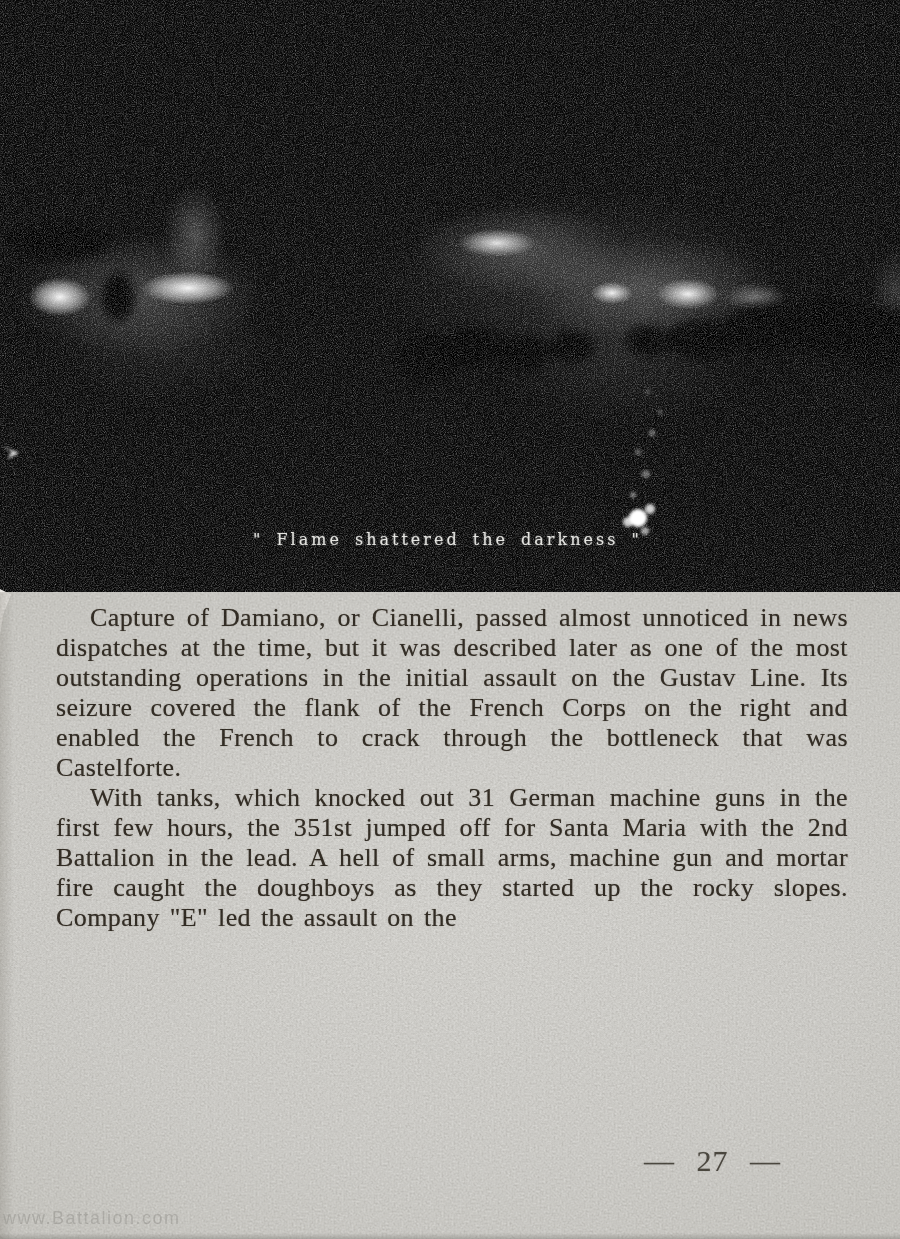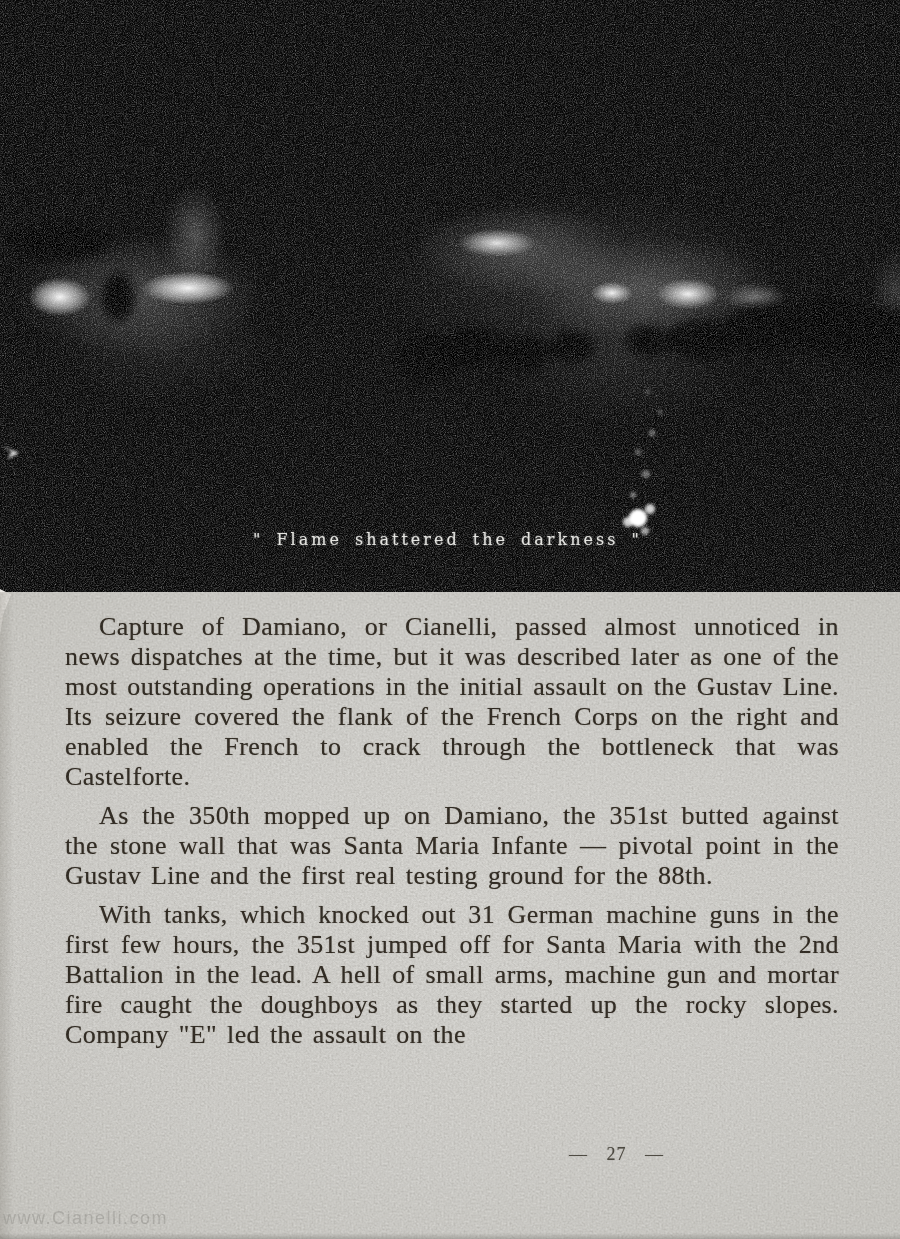--- a/index.html
+++ b/index.html
@@ -31,24 +31,24 @@
   .caption{position:absolute;left:253px;top:530px;z-index:4;
     color:#e4e4e0;font-family:"DejaVu Serif", serif;font-size:16px;
     letter-spacing:3px;word-spacing:5px;
     text-shadow:0 0 2px rgba(255,255,255,.45);}
 
   
   .body-text{position:absolute;left:56px;top:603px;width:792px;
     font-family:"Liberation Serif", serif;font-size:26px;line-height:30px;
     color:#2b251d;text-align:justify;letter-spacing:.4px;word-spacing:3px;
     text-shadow:0 0 1px rgba(50,40,28,.55);}
-  .body-text p{margin:9px;text-indent:34px;}
+  .body-text p{margin:0;text-indent:34px;}
 
-  .pageno{position:absolute;left:569px;top:1144px;width:190px;text-align:left;
-    font-family:"Liberation Serif", serif;font-size:18px;color:rgba(48,43,35,.78);
+  .pageno{position:absolute;left:591px;top:1144px;width:190px;text-align:right;
+    font-family:"Liberation Serif", serif;font-size:30px;color:rgba(48,43,35,.78);
     letter-spacing:1px;word-spacing:13px;text-shadow:0 0 1px rgba(48,43,35,.4);}
 
   .watermark{position:absolute;left:3px;top:1208px;
     font-family:"Liberation Sans", sans-serif;font-size:18px;color:#a09f9a;
     opacity:.6;letter-spacing:1.5px;filter:blur(.7px);}
 
   .edge-notch{position:absolute;left:0;top:589px;width:11px;height:46px;
     background:#eceae6;clip-path:polygon(0 0,100% 12%,30% 55%,0 100%);}
   .left-shade{position:absolute;left:0;top:592px;width:14px;height:647px;
     background:linear-gradient(to right, rgba(110,105,95,.22), rgba(110,105,95,0));}
@@ -108,27 +108,26 @@
     </svg>
     <div class="caption">" Flame shattered the darkness "</div>
   </div>
 
   <div class="edge-notch"></div>
   <div class="left-shade"></div>
   <div class="bottom-shade"></div>
 
   <div class="body-text">
     <p>Capture of Damiano, or Cianelli, passed almost unnoticed in news dispatches at the time, but it was described later as one of the most outstanding operations in the initial assault on the Gustav Line. Its seizure covered the flank of the French Corps on the right and enabled the French to crack through the bottleneck that was Castelforte.</p>
-    <p>As the 350th mopped up on Damiano, the 351st butted against the stone wall that was Santa Maria Infante — pivotal point in the Gustav Line and the first real testing ground for the 88th.</p>
     <p>With tanks, which knocked out 31 German machine guns in the first few hours, the 351st jumped off for Santa Maria with the 2nd Battalion in the lead. A hell of small arms, machine gun and mortar fire caught the doughboys as they started up the rocky slopes. Company "E" led the assault on the</p>
   </div>
 
   <div class="pageno">— 27 —</div>
 
-  <div class="watermark">www.Cianelli.com</div>
+  <div class="watermark">www.Battalion.com</div>
 
   <svg class="paper-fx" width="900" height="647" viewBox="0 0 900 647">
     <defs>
       <filter id="pgrain" x="0" y="0" width="100%" height="100%">
         <feTurbulence type="fractalNoise" baseFrequency="0.5" numOctaves="2" seed="3" stitchTiles="stitch"></feTurbulence>
         <feColorMatrix type="matrix" values="0 0 0 0 0.16  0 0 0 0 0.15  0 0 0 0 0.13  0.4 0.4 0.4 0 -0.38"></feColorMatrix>
       </filter>
     </defs>
     <rect width="900" height="647" filter="url(#pgrain)" opacity="0.5"></rect>
   </svg>

